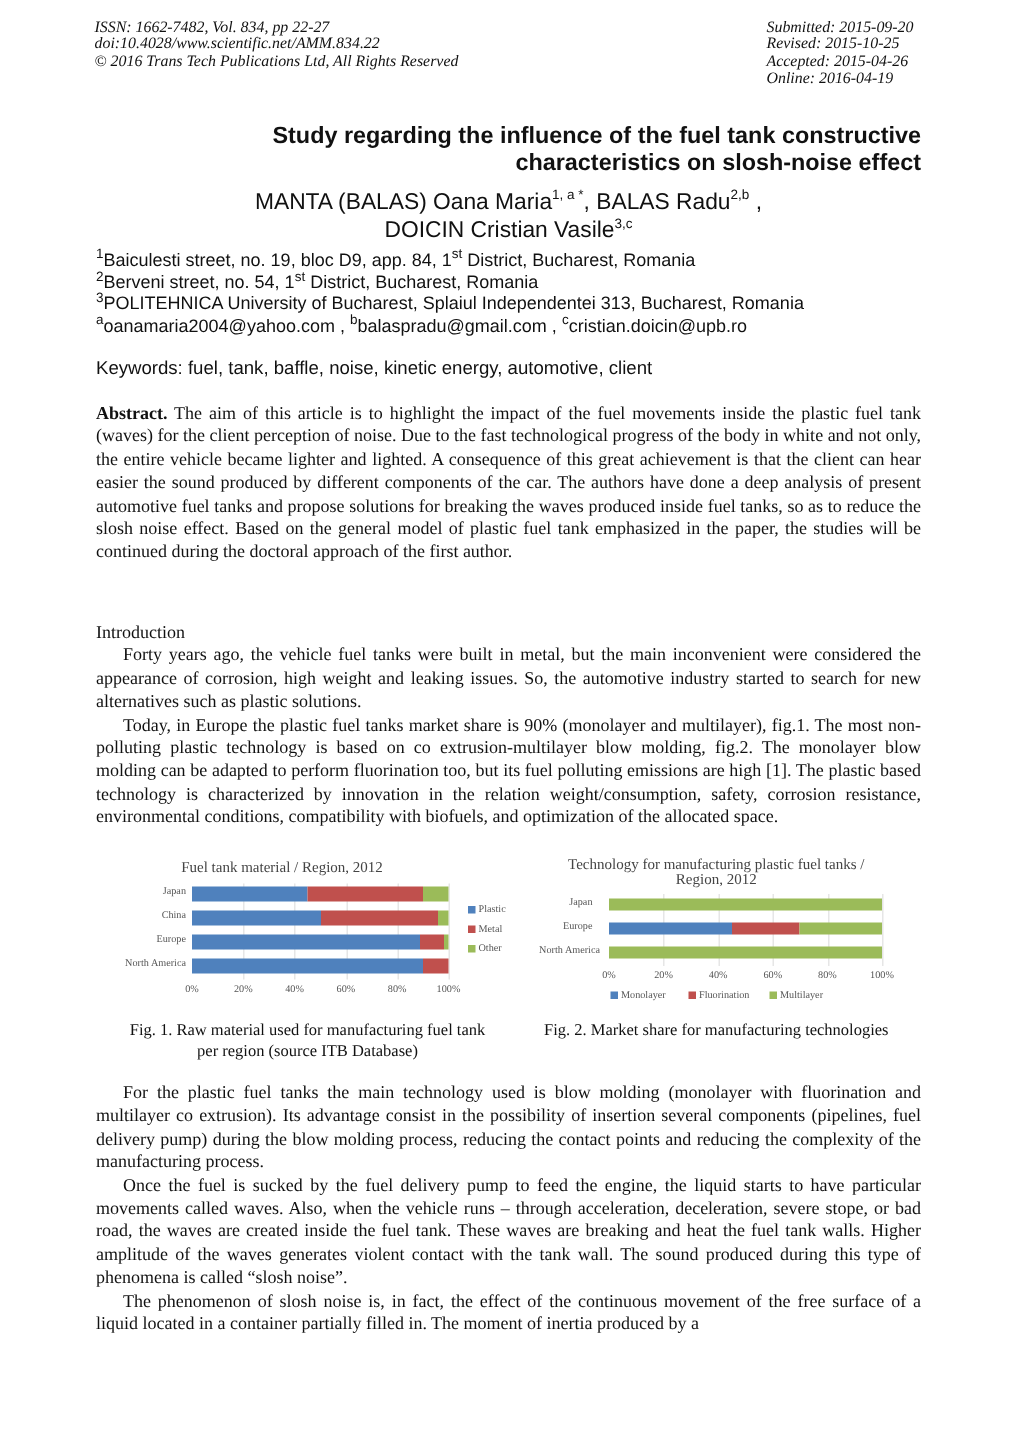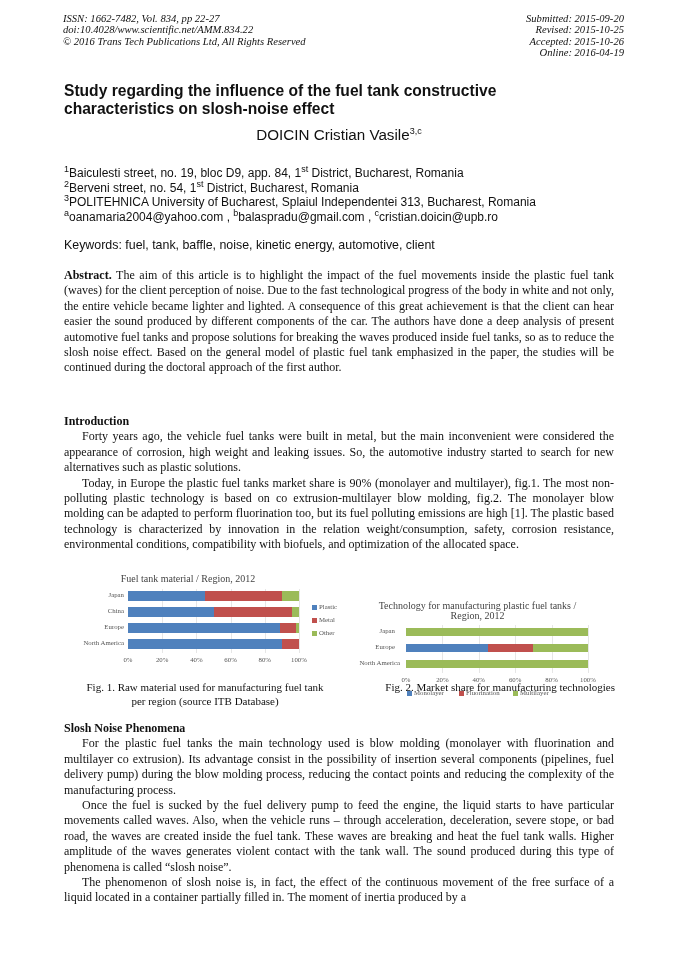--- a/index.html
+++ b/index.html
@@ -2,34 +2,34 @@
 <html><head>
 <meta charset="utf-8">
 <style>
   html, body { margin:0; padding:0; background:#ffffff; }
   body { width:678px; height:959px; position:relative; overflow:hidden; color:#111; }
   .serif { font-family: "Liberation Serif", "DejaVu Serif", serif; }
   .sans { font-family: "Liberation Sans", "DejaVu Sans", sans-serif; }
 
   .hdr { position:absolute; top:13px; font-style:italic; font-size:10.6px; line-height:11.4px; }
   .hdr-left { left:63px; }
-  .hdr-right { right:54px; text-align:right; }
+  .hdr-right { right:69px; }
 
-  .title { position:absolute; left:64px; width:550px; top:82px; text-align:left; font-weight:bold; font-size:15.6px; line-height:18px; }
+  .title { position:absolute; left:64px; width:550px; top:82px; text-align:right; font-weight:bold; font-size:15.6px; line-height:18px; }
   .authors { position:absolute; left:64px; width:550px; top:125px; text-align:center; font-size:15.2px; line-height:19px; }
   .authors sup, .affil sup { font-size:9px; line-height:0; }
   .affil { position:absolute; left:64px; width:550px; top:166px; text-align:left; font-size:12px; line-height:14.6px; }
 
   .keywords { position:absolute; left:64px; top:238px; font-size:12.4px; }
   .keywords b { font-weight:normal; }
 
   .body-text { position:absolute; left:64px; width:550px; font-size:12px; line-height:15.4px; text-align:justify; }
   .body-text p { margin:0; }
   .indent { text-indent:18px; }
-  .section-head { font-weight:bold; }
+  .section-head { font-weight:normal; }
 
   
   .chart { position:absolute; font-family:"Liberation Serif", serif; color:#555; }
   .chart-title { position:absolute; text-align:center; font-size:10px; line-height:10px; color:#444; }
   .plot { position:absolute; }
   .gridline { position:absolute; top:0; bottom:0; width:0; border-left:1px solid #e6e6e6; }
   .bar-row { position:absolute; left:0; right:0; display:flex; }
   .seg { height:100%; }
   .cat-label { position:absolute; text-align:right; font-size:6.8px; color:#555; }
   .tick { position:absolute; font-size:6.8px; color:#555; transform:translateX(-50%); }
@@ -43,30 +43,33 @@
 
 <div class="hdr hdr-left">
   <div>ISSN: 1662-7482, Vol. 834, pp 22-27</div>
   <div>doi:10.4028/www.scientific.net/AMM.834.22</div>
   <div>© 2016 Trans Tech Publications Ltd, All Rights Reserved</div>
 </div>
 
 <div class="hdr hdr-right">
   <div>Submitted: 2015-09-20</div>
   <div>Revised: 2015-10-25</div>
-  <div>Accepted: 2015-10-26</div>
+  <div>Accepted: 2015-04-26</div>
   <div>Online: 2016-04-19</div>
 </div>
 
 <div class="title sans">
   <div>Study regarding the influence of the fuel tank constructive</div>
   <div>characteristics on slosh-noise effect</div>
 </div>
 
 <div class="authors sans">
+  <div>
+    <span>MANTA (BALAS) Oana Maria</span><sup>1, a *</sup><span>, </span><span>BALAS Radu</span><sup>2,b</sup><span> ,</span>
+  </div>
   <div>
     <span>DOICIN Cristian Vasile</span><sup>3,c</sup>
   </div>
 </div>
 
 <div class="affil sans">
   <div><sup>1</sup><span>Baiculesti street, no. 19, bloc D9, app. 84, 1</span><sup>st</sup><span> District, Bucharest, Romania</span></div>
   <div><sup>2</sup><span>Berveni street, no. 54, 1</span><sup>st</sup><span> District, Bucharest, Romania</span></div>
   <div><sup>3</sup><span>POLITEHNICA University of Bucharest, Splaiul Independentei 313, Bucharest, Romania</span></div>
   <div>
@@ -125,21 +128,21 @@
   <div class="tick" style="left:84.2px; top:83px;">20%</div>
   <div class="tick" style="left:118.4px; top:83px;">40%</div>
   <div class="tick" style="left:152.6px; top:83px;">60%</div>
   <div class="tick" style="left:186.8px; top:83px;">80%</div>
   <div class="tick" style="left:221px; top:83px;">100%</div>
   <div class="legend-item" style="left:234px; top:30px;"><span class="legend-swatch" style="background:#4f81bd"></span><span>Plastic</span></div>
   <div class="legend-item" style="left:234px; top:43px;"><span class="legend-swatch" style="background:#c0504d"></span><span>Metal</span></div>
   <div class="legend-item" style="left:234px; top:56px;"><span class="legend-swatch" style="background:#9bbb59"></span><span>Other</span></div>
 </div>
 
-<div class="chart" id="chart2" style="left:345px; top:600px; width:265px; height:100px;">
+<div class="chart" id="chart2" style="left:345px; top:571px; width:265px; height:100px;">
   <div class="chart-title" style="left:20px; width:225px; top:1px;">
     <div>Technology for manufacturing plastic fuel tanks /</div>
     <div>Region, 2012</div>
   </div>
   <div class="cat-label" style="left:0; width:50px; top:27px;">Japan</div>
   <div class="cat-label" style="left:0; width:50px; top:43px;">Europe</div>
   <div class="cat-label" style="left:0; width:55px; top:59px;">North America</div>
   <div class="plot" id="plot2" style="left:61px; top:25px; width:182px; height:48px;">
     <div class="gridline" style="left:20%"></div>
       <div class="gridline" style="left:40%"></div>
@@ -170,22 +173,21 @@
   <div class="tick" style="left:243px; top:76px;">100%</div>
   <div class="legend-item" style="left:62px; top:89px;"><span class="legend-swatch" style="background:#4f81bd"></span><span>Monolayer</span></div>
   <div class="legend-item" style="left:114px; top:89px;"><span class="legend-swatch" style="background:#c0504d"></span><span>Fluorination</span></div>
   <div class="legend-item" style="left:168px; top:89px;"><span class="legend-swatch" style="background:#9bbb59"></span><span>Multilayer</span></div>
 </div>
 
 <div class="caption" style="left:70px; width:270px; top:681px;">
   <div>Fig. 1.  Raw material used for manufacturing fuel tank</div>
   <div>per region  (source ITB Database)</div>
 </div>
-<div class="caption" style="left:340px; width:275px; top:681px;text-align:right;">
+<div class="caption" style="left:340px; width:275px; top:681px;">
   <div>Fig. 2.  Market share for manufacturing technologies</div>
 </div>
 
 <div class="body-text" style="top:721px;">
-  <p class="section-head">Slosh Noise Phenomena</p>
   <p class="indent">For the plastic fuel tanks the main technology used is blow molding (monolayer with fluorination and multilayer co extrusion). Its advantage consist in the possibility of insertion several components (pipelines, fuel delivery pump) during the blow molding process, reducing the contact points and reducing the complexity of the manufacturing process.</p>
   <p class="indent">Once the fuel is sucked by the fuel delivery pump to feed the engine, the liquid starts to have particular movements called waves. Also, when the vehicle runs – through acceleration, deceleration, severe stope, or bad road, the waves are created inside the fuel tank. These waves are breaking and heat the fuel tank walls. Higher amplitude of the waves generates violent contact with the tank wall. The sound produced during this type of phenomena is called “slosh noise”.</p>
   <p class="indent">The phenomenon of slosh noise is, in fact, the effect of the continuous movement of the free surface of a liquid located in a container partially filled in. The moment of inertia produced by a</p>
 </div>
 
 </body></html>

